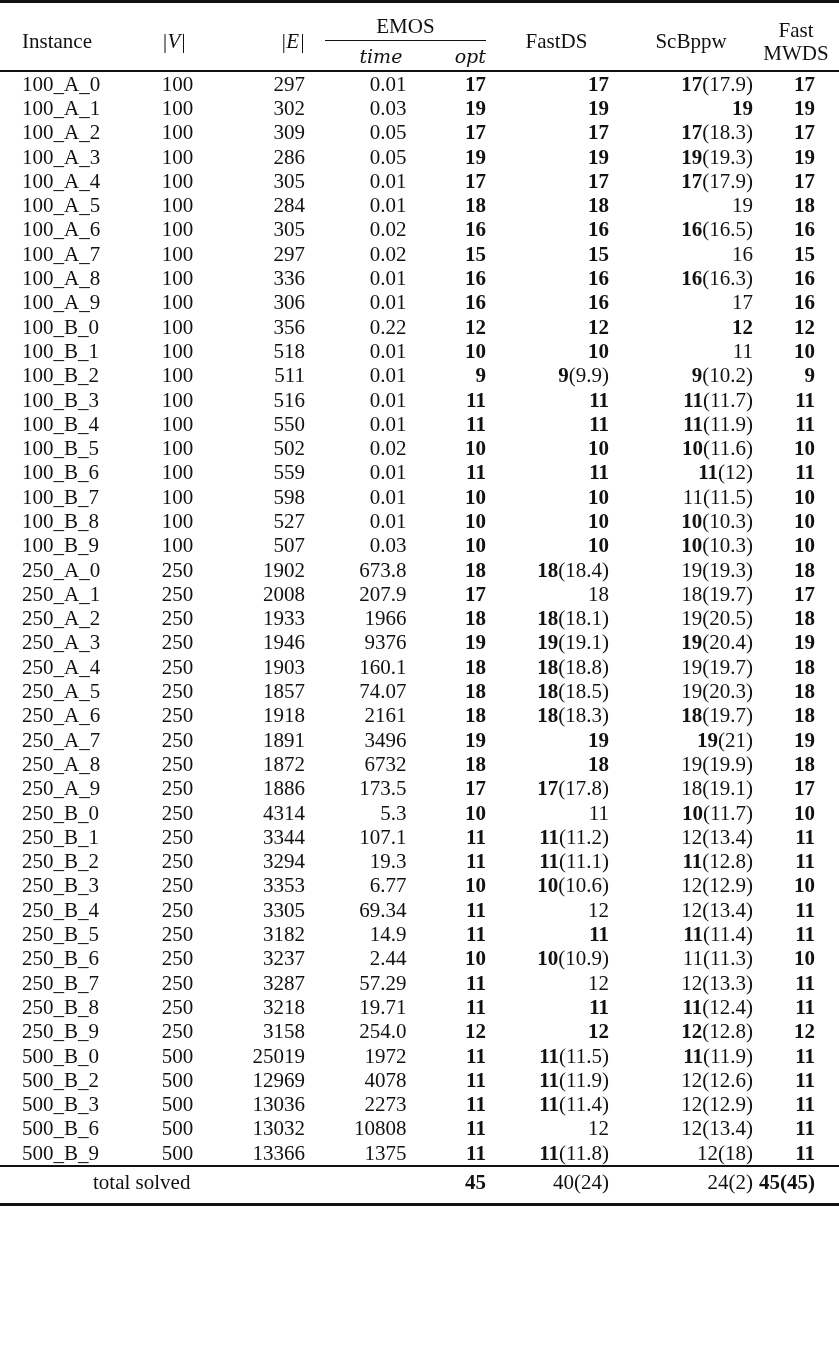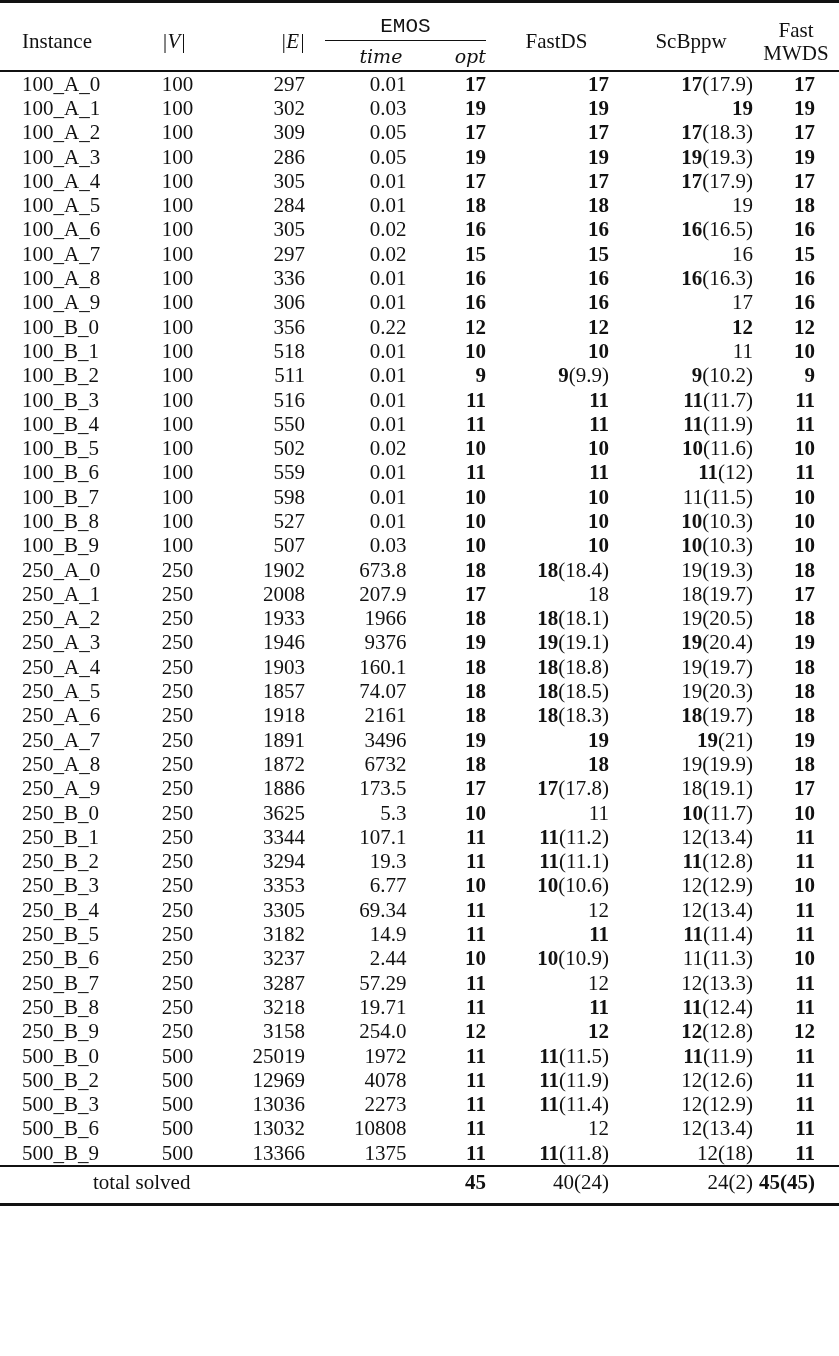--- a/index.html
+++ b/index.html
@@ -3,21 +3,21 @@
 <meta charset="utf-8">
 <style>
   html, body { margin: 0; padding: 0; background: #ffffff; }
   body { width: 839px; height: 1356px; overflow: hidden; font-family: "Liberation Serif", "DejaVu Serif", serif; color: #111; }
   .wrap { position: relative; width: 839px; }
   table { border-collapse: collapse; width: 839px; font-size: 21px; line-height: 1; }
   .top-rule td { border-top: 3px solid #111; height: 10px; padding: 0; }
   th { font-weight: normal; padding: 0; }
   .hdr th { vertical-align: middle; }
   .ital { font-style: italic; font-family: "DejaVu Serif", serif; font-size: 19px; }
-  .emos-line { border-bottom: 1.5px solid #111; font-family: Liberation Mono, monospace; }
+  .emos-line { border-bottom: 1.5px solid #111; }
   tbody td { height: 24.3px; padding: 0; white-space: nowrap; }
   .c-inst { text-align: left; padding-left: 22px; width: 120px; }
   .c-v { text-align: left; padding-left: 24px; width: 55px; }
   .c-e { text-align: right; width: 95px; padding-right: 0; }
   .c-t { text-align: right; width: 103px; }
   .c-o { text-align: right; width: 85px; padding-right: 8px; }
   .c-f { text-align: right; width: 110px; padding-right: 8px; }
   .c-s { text-align: right; width: 130px; padding-right: 6px; }
   .c-m { text-align: right; padding-right: 24px; }
   b { font-weight: bold; }
@@ -353,21 +353,21 @@
           <td class="c-e">1886</td>
           <td class="c-t">173.5</td>
           <td class="c-o" style="font-weight: bold;">17</td>
           <td class="c-f"><b>17</b><span>(17.8)</span></td>
           <td class="c-s"><b></b><span>18(19.1)</span></td>
           <td class="c-m" style="font-weight: bold;">17</td>
         </tr>
         <tr>
           <td class="c-inst">250_B_0</td>
           <td class="c-v">250</td>
-          <td class="c-e">3625</td>
+          <td class="c-e">4314</td>
           <td class="c-t">5.3</td>
           <td class="c-o" style="font-weight: bold;">10</td>
           <td class="c-f"><b></b><span>11</span></td>
           <td class="c-s"><b>10</b><span>(11.7)</span></td>
           <td class="c-m" style="font-weight: bold;">10</td>
         </tr>
         <tr>
           <td class="c-inst">250_B_1</td>
           <td class="c-v">250</td>
           <td class="c-e">3344</td>

